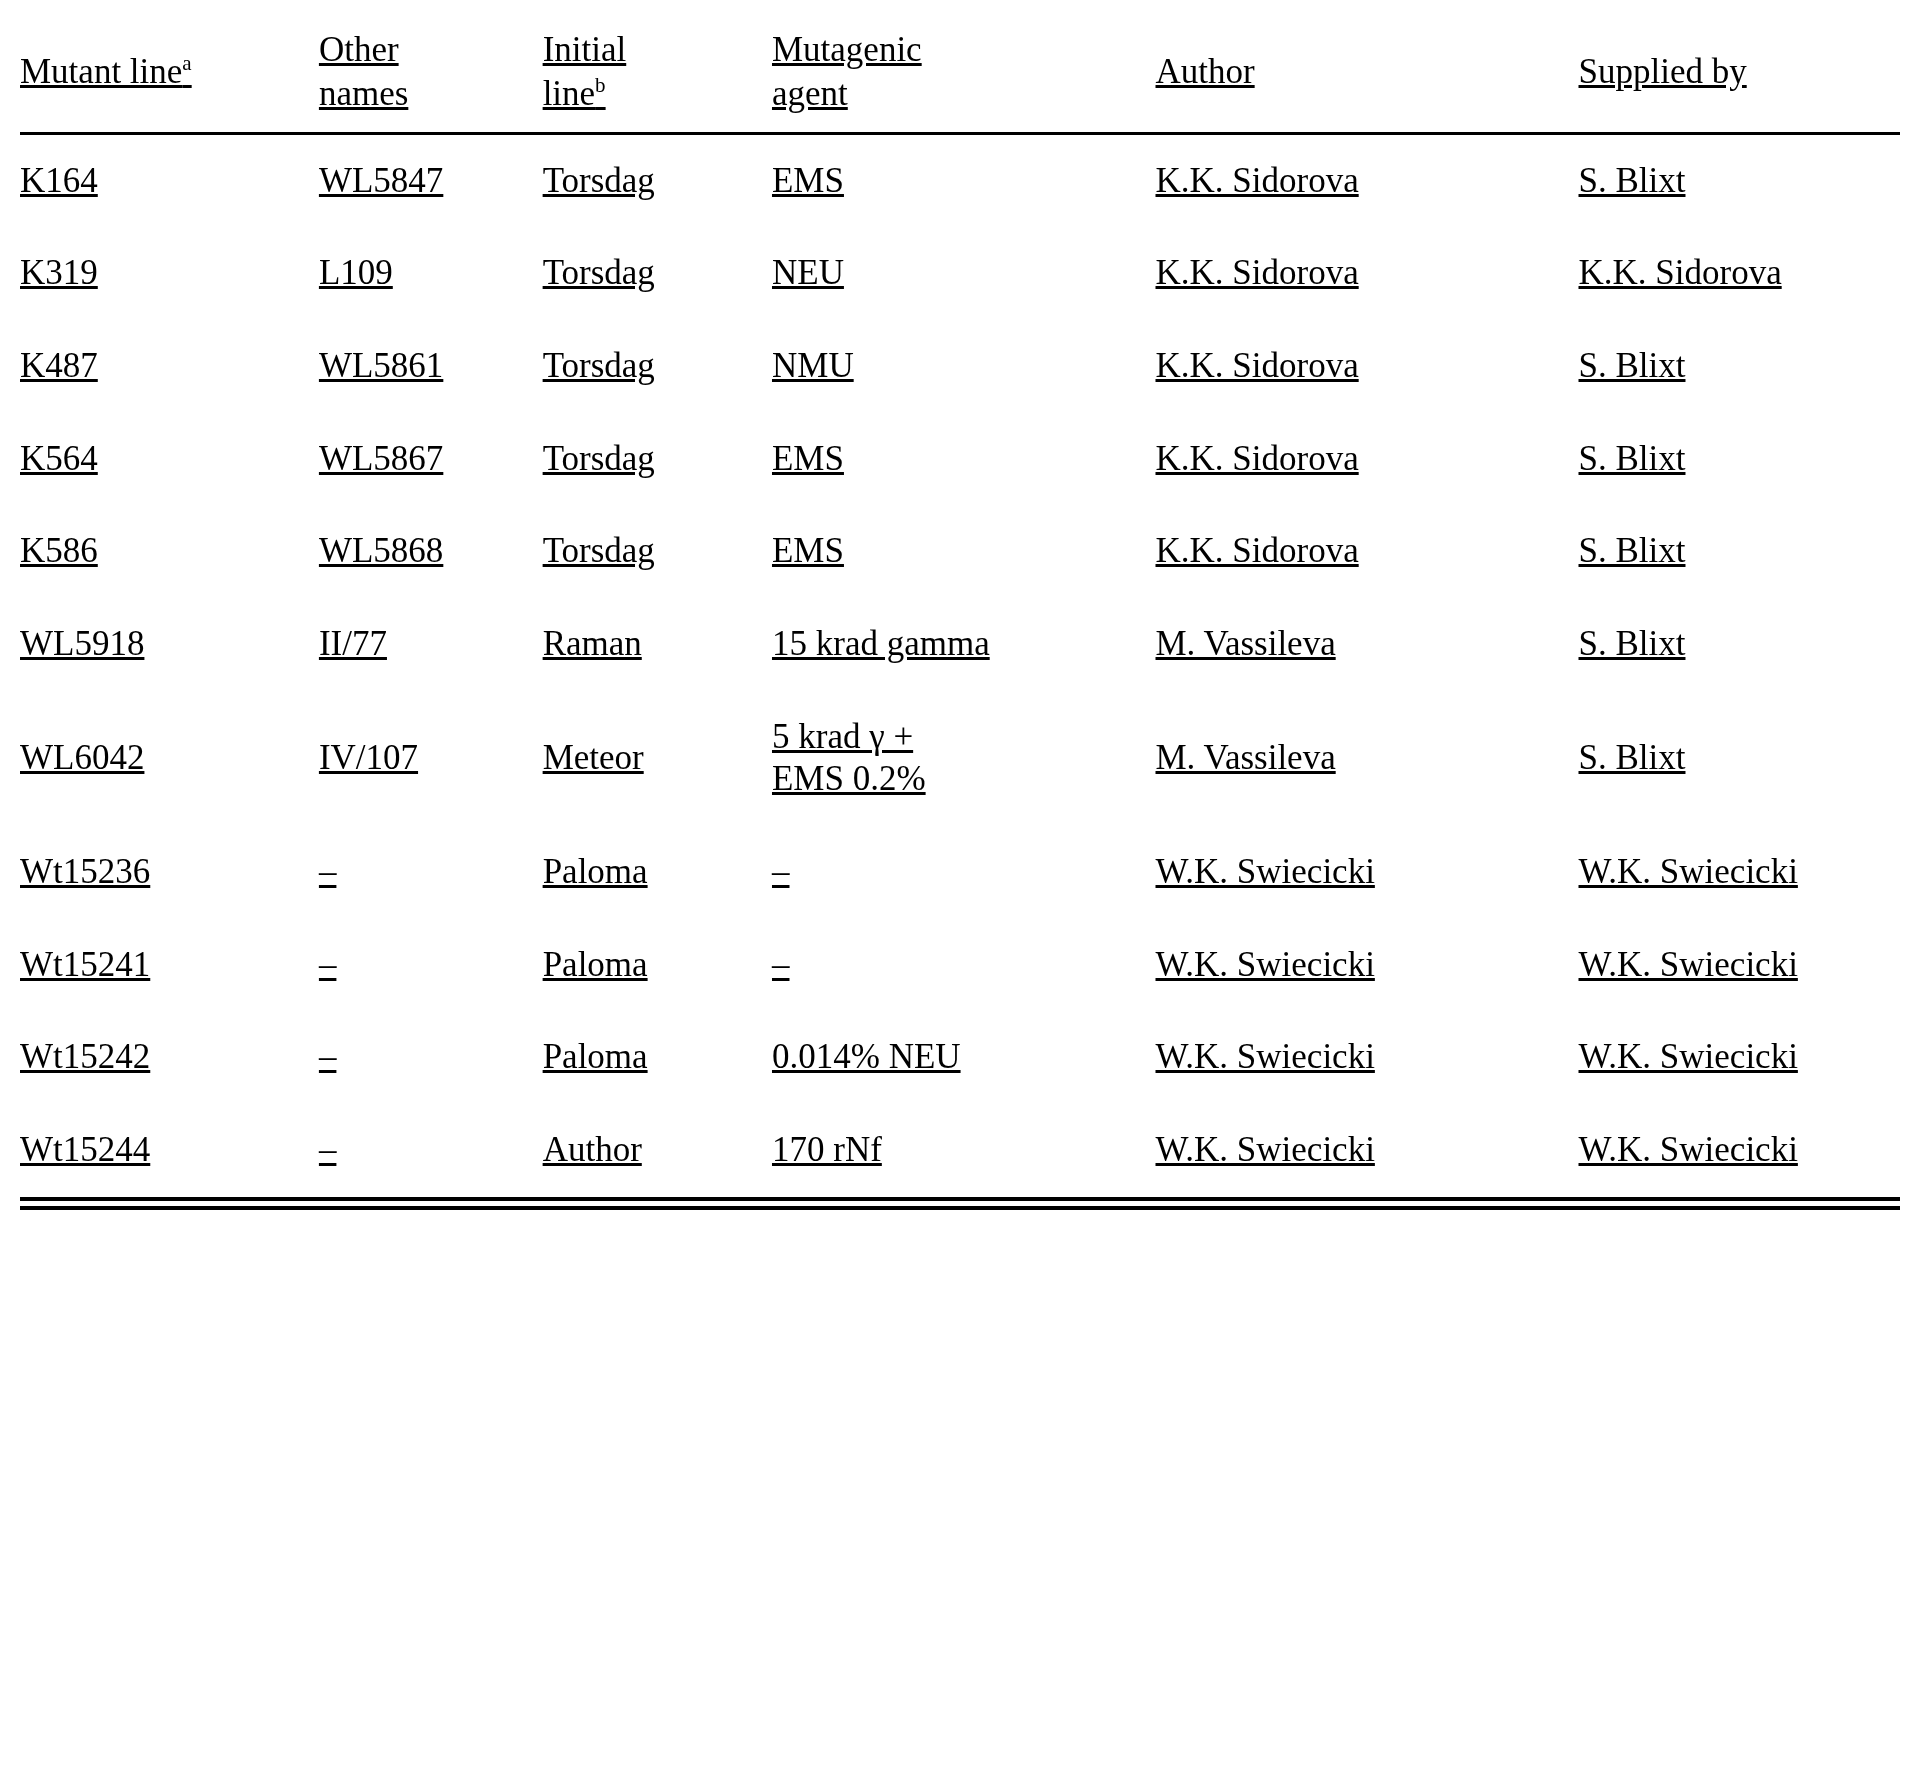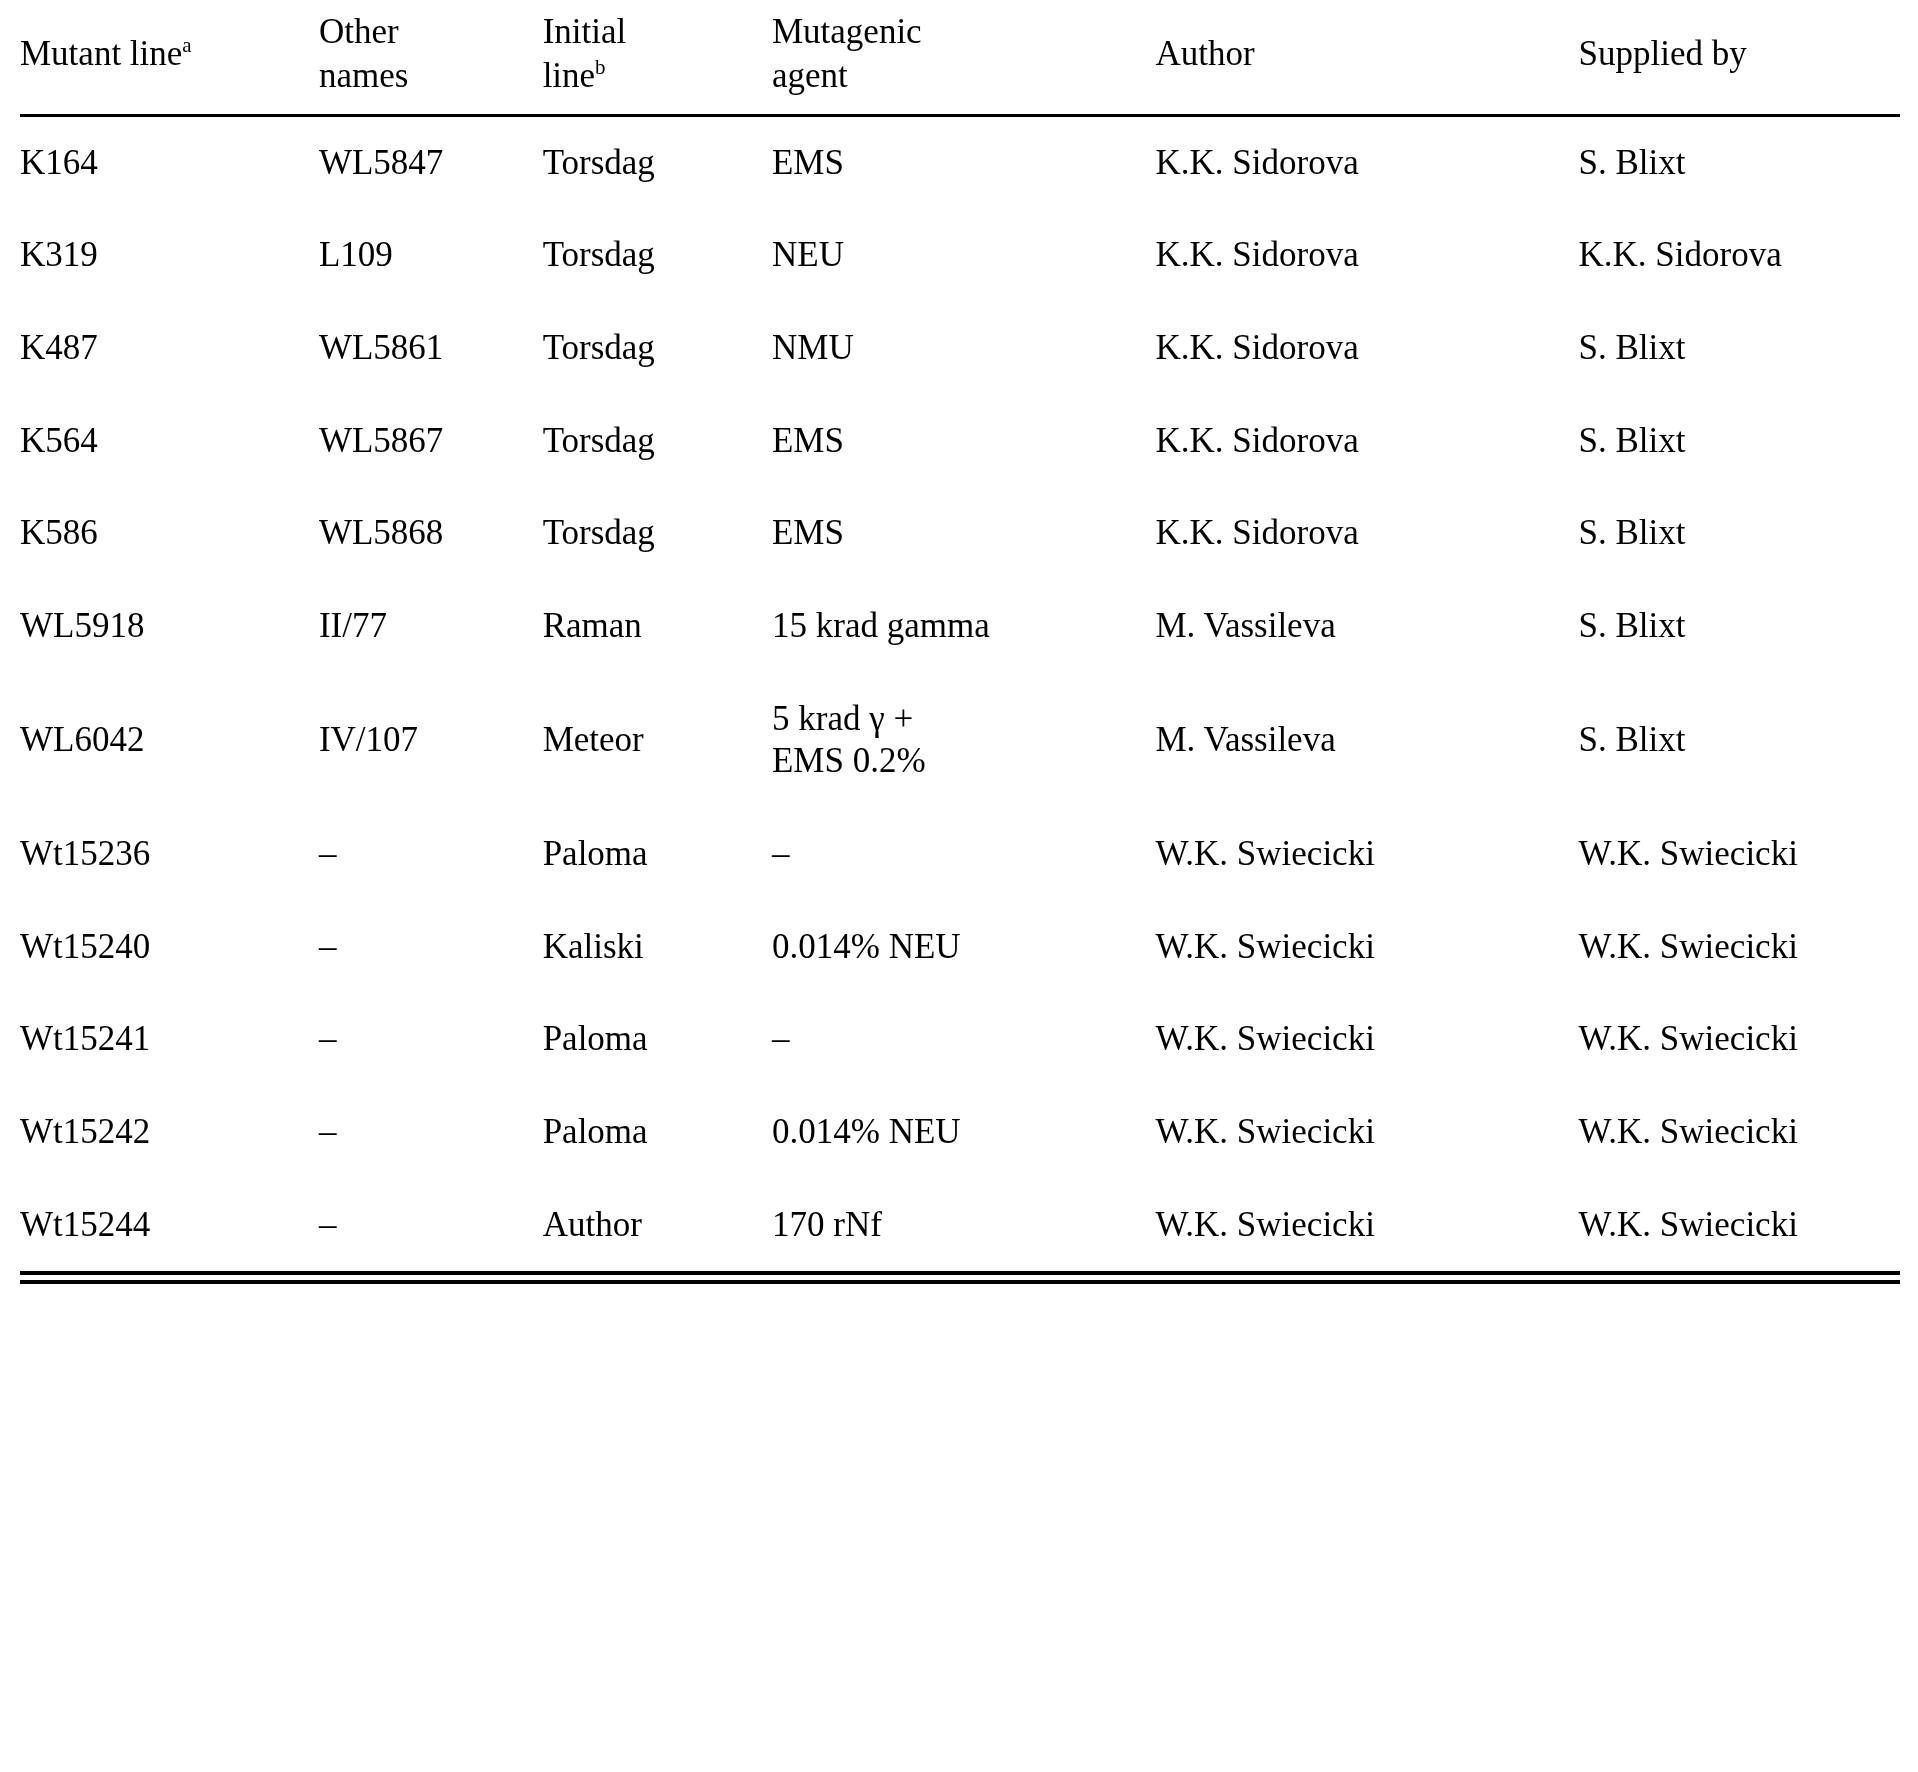--- a/index.html
+++ b/index.html
@@ -4,25 +4,26 @@
 <style>
   html, body {
     margin: 0;
     padding: 0;
     background: #ffffff;
   }
   .page {
     width: 1918px;
     height: 1772px;
     box-sizing: border-box;
-    padding: 2px 18px 0 20px;
+    padding: 20px 18px 0 20px;
     background: #ffffff;
     color: #000000;
     font-family: "Liberation Serif", "DejaVu Serif", serif;
     overflow: hidden;
+    text-decoration: underline;
   }
   table.paper-table {
     width: 100%;
     border-collapse: collapse;
     font-size: 35px;
     border-bottom: 13px double #000000;
   }
   table.paper-table col.c1 { width: 15.9%; }
   table.paper-table col.c2 { width: 11.9%; }
   table.paper-table col.c3 { width: 12.2%; }
@@ -136,28 +137,20 @@
         </tr>
         <tr>
           <td>Wt15236</td>
           <td>–</td>
           <td>Paloma</td>
           <td>–</td>
           <td>W.K. Swiecicki</td>
           <td>W.K. Swiecicki</td>
         </tr>
         <tr>
-          <td>Wt15240</td>
-          <td>–</td>
-          <td>Kaliski</td>
-          <td>0.014% NEU</td>
-          <td>W.K. Swiecicki</td>
-          <td>W.K. Swiecicki</td>
-        </tr>
-        <tr>
           <td>Wt15241</td>
           <td>–</td>
           <td>Paloma</td>
           <td>–</td>
           <td>W.K. Swiecicki</td>
           <td>W.K. Swiecicki</td>
         </tr>
         <tr>
           <td>Wt15242</td>
           <td>–</td>

